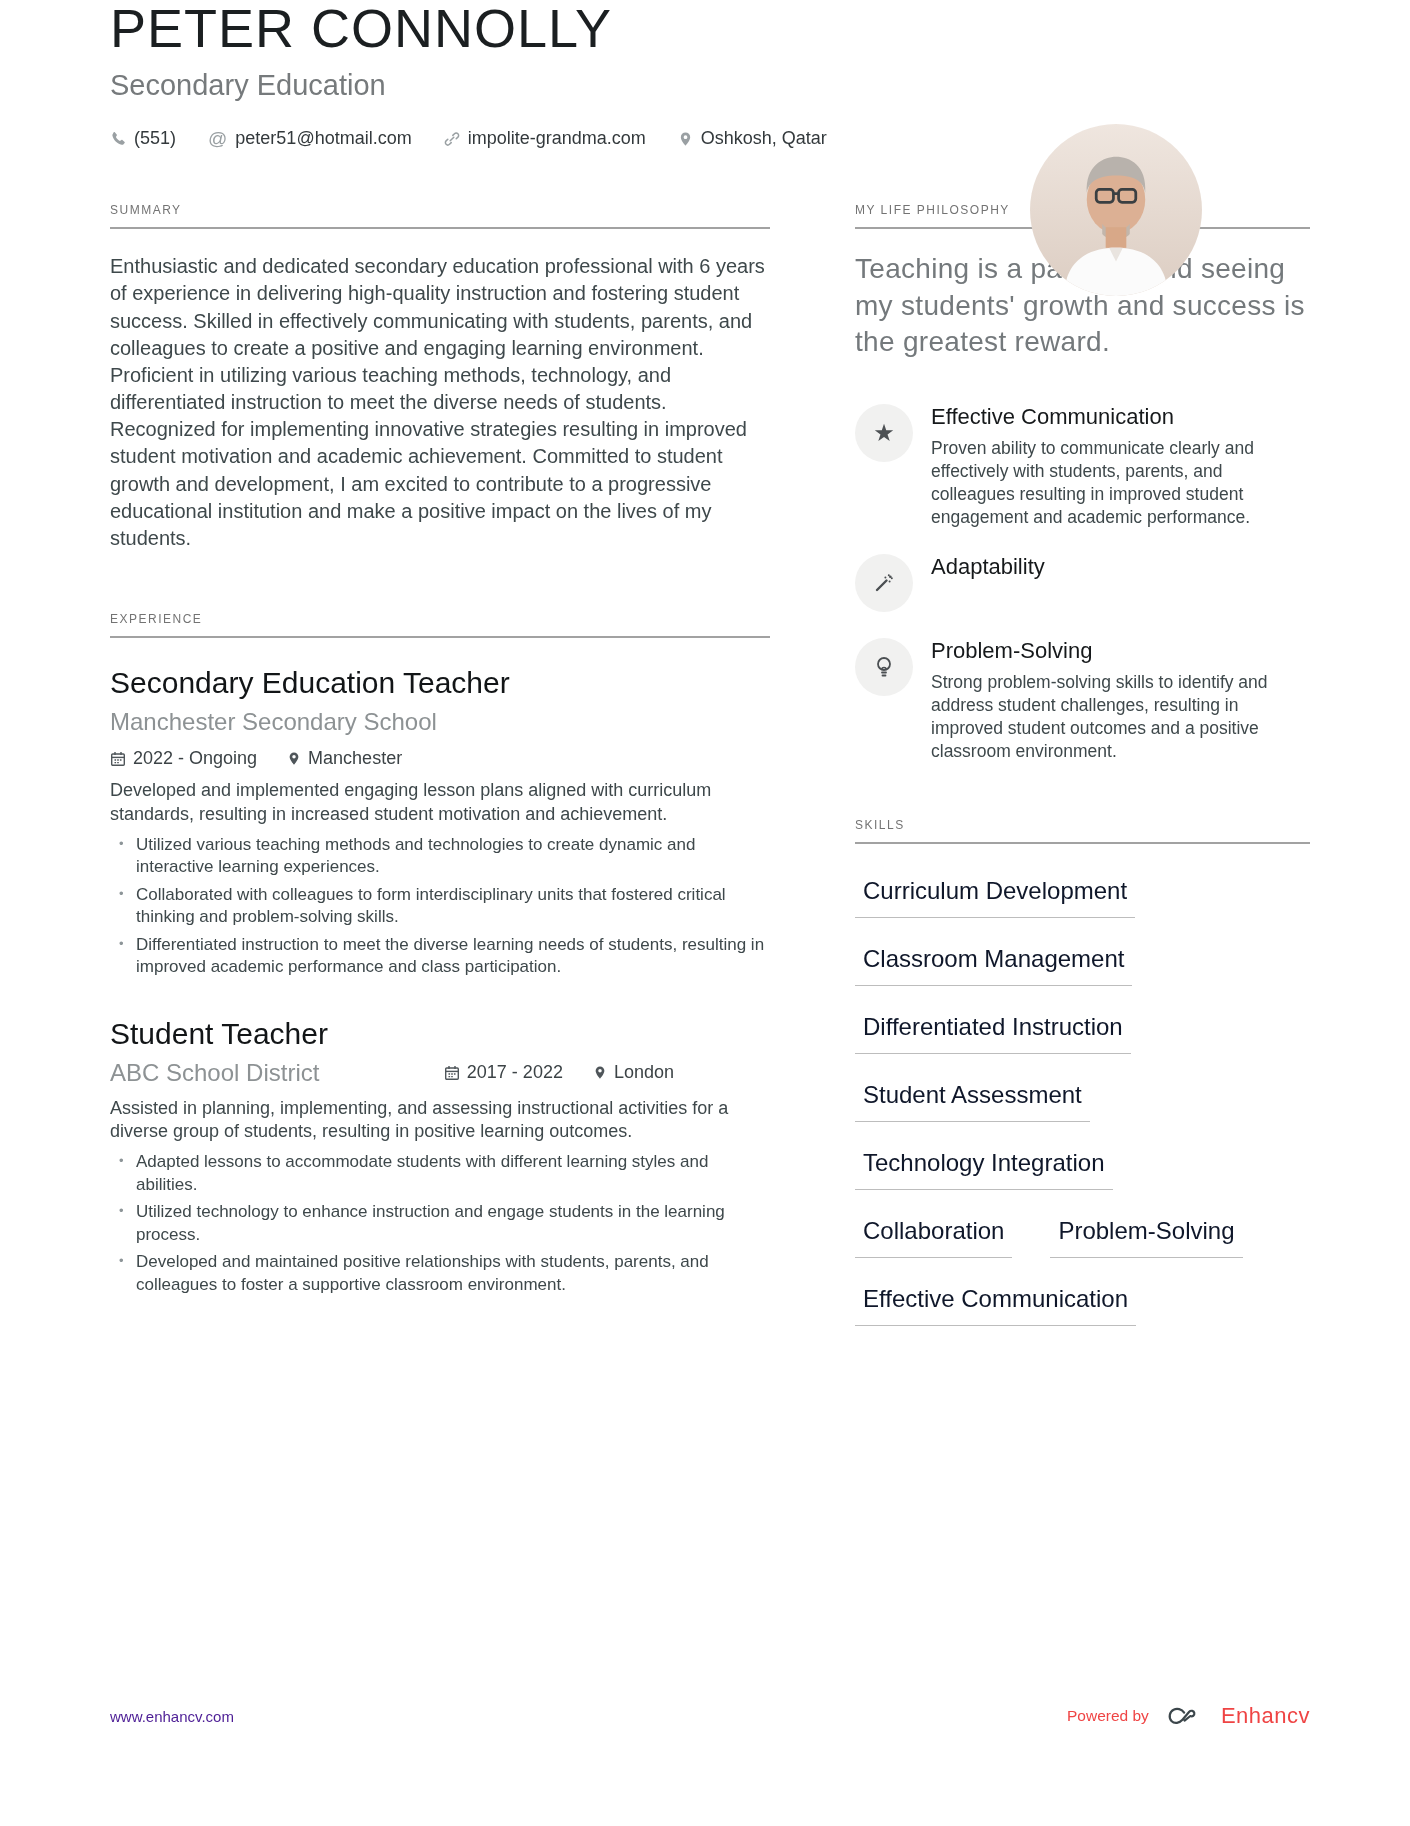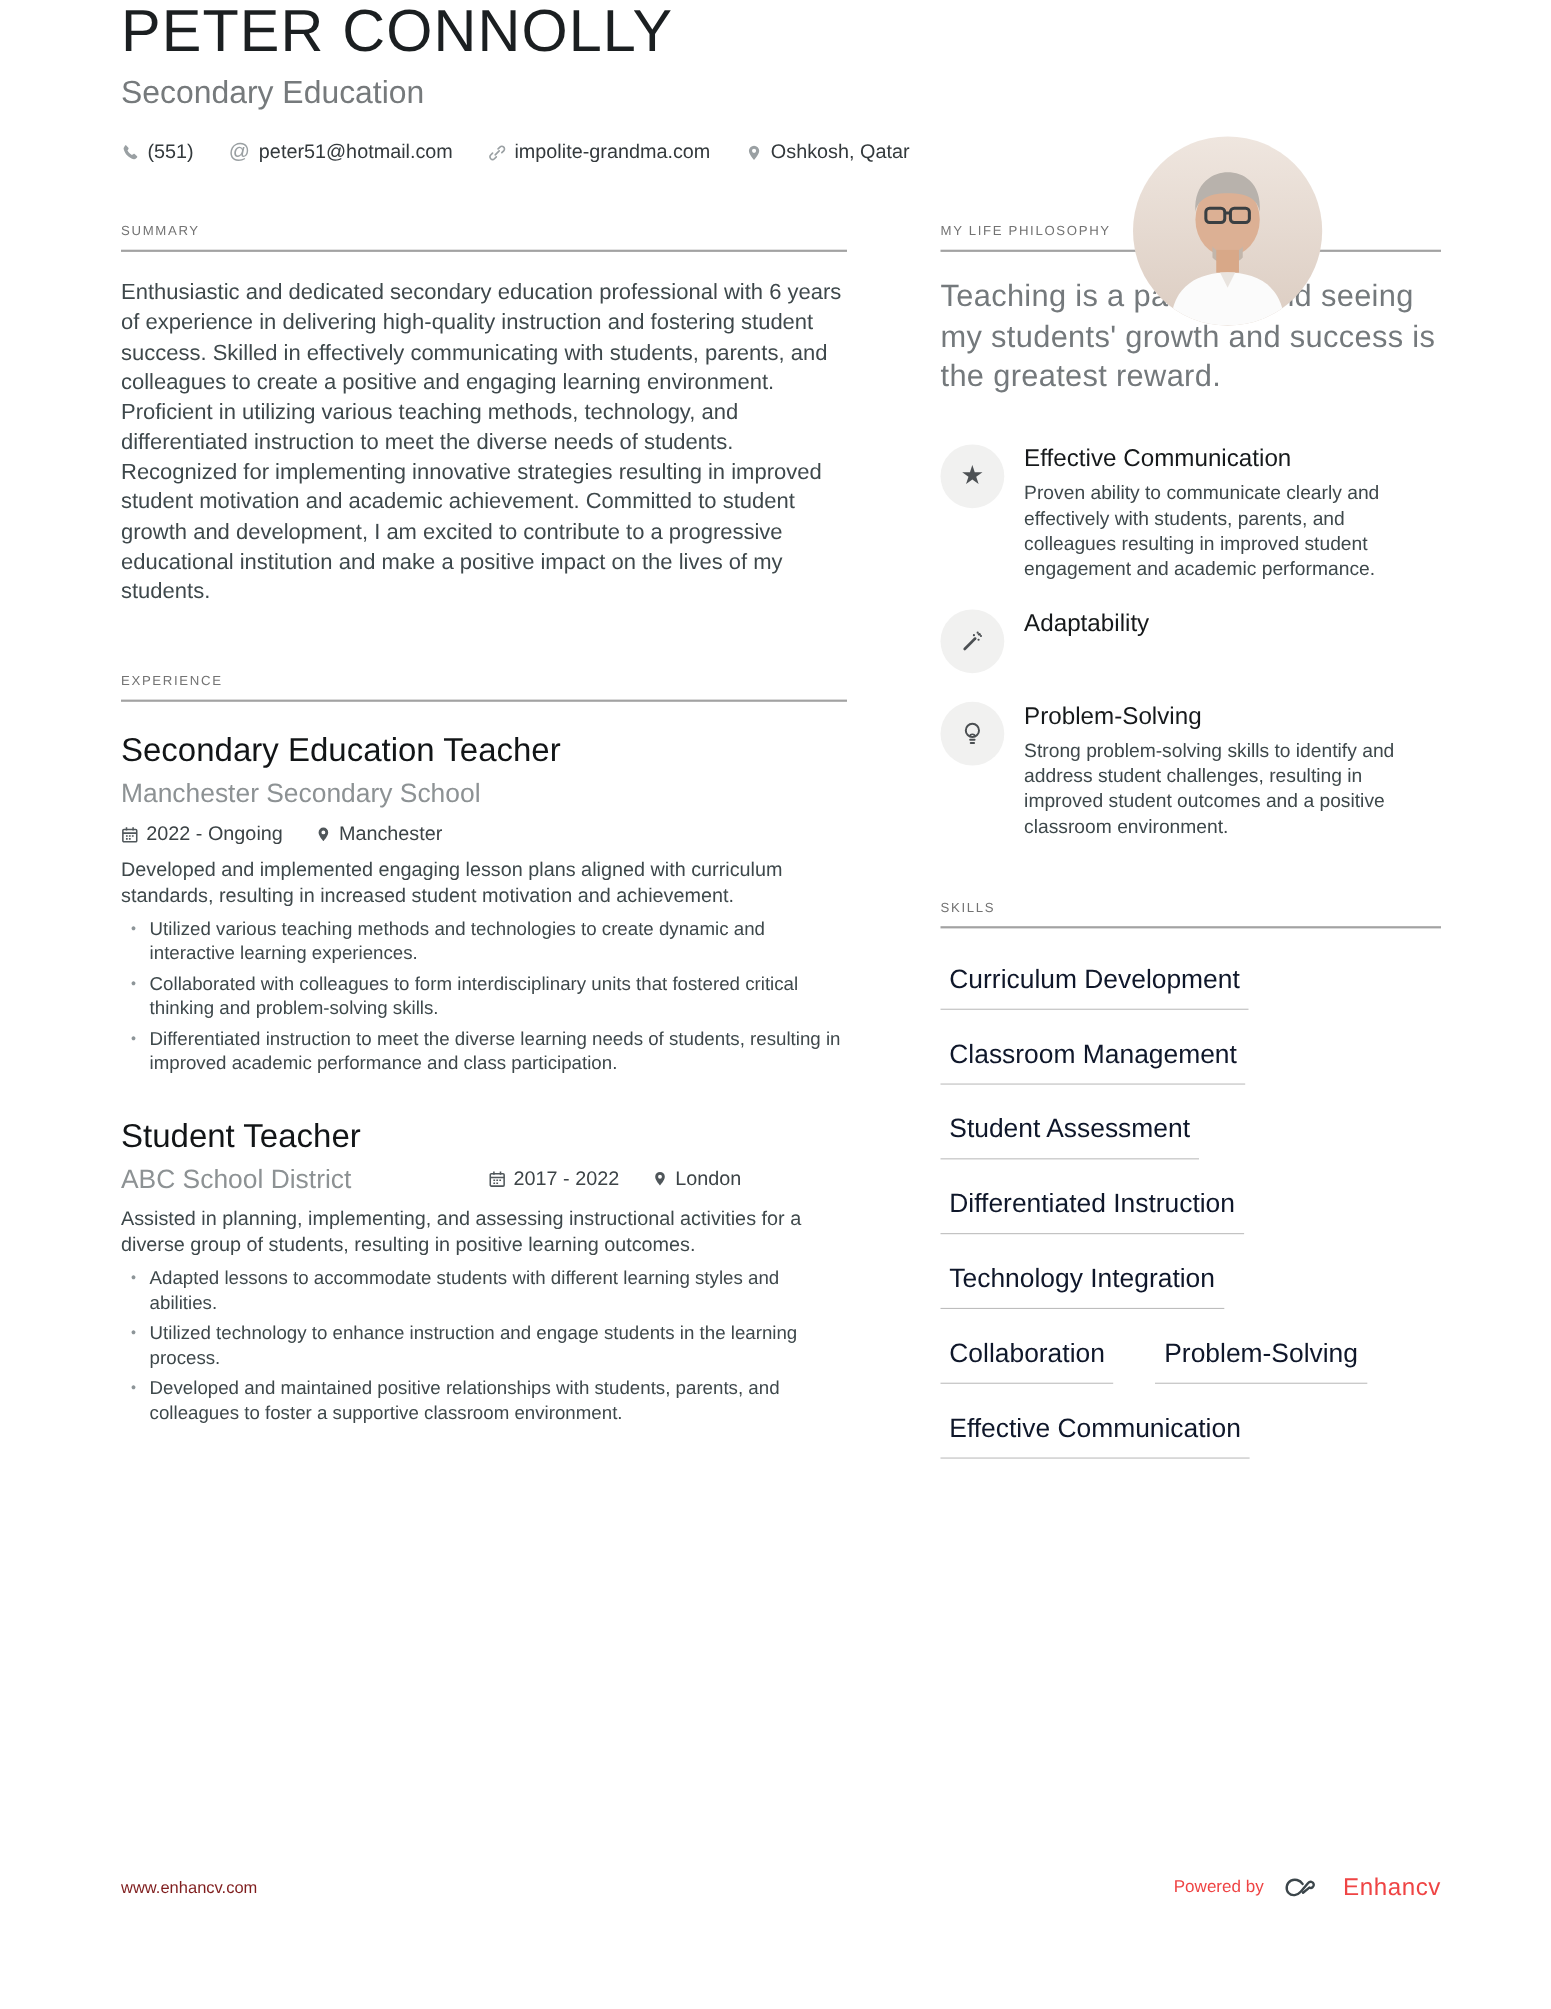--- a/index.html
+++ b/index.html
@@ -62,21 +62,21 @@
 
   .skills { margin-top:56px; }
   .skills-list { margin-top:6px; }
   .skill-row { display:flex; gap:38px; }
   .skill { display:inline-block; margin-top:27px; padding:0 8px 12px 8px;
            border-bottom:1px solid #bdbdbd; font-size:24px; color:#0f172a; }
 
   
   .footer { position:absolute; left:110px; right:100px; top:1703px;
             display:flex; align-items:center; justify-content:space-between; }
-  .footer-site { font-size:15px; color:#7f1d1d; }
+  .footer-site { font-size:15px; color:#4c1d95; }
   .powered { display:flex; align-items:center; gap:14px; color:#ef4444; }
   .powered-by { font-size:15.5px; }
   .brand-name { font-size:22px; letter-spacing:0.5px; }
   .brand-logo svg { display:block; }
 </style>
 </head>
 <body>
 
 <div class="page">
   <div class="content">
@@ -269,24 +269,24 @@
         <section class="skills">
           <div class="sec-heading">SKILLS</div>
           <div class="skills-list">
             <div class="skill-row">
                 <span class="skill">Curriculum Development</span>
               </div>
             <div class="skill-row">
                 <span class="skill">Classroom Management</span>
               </div>
             <div class="skill-row">
+                <span class="skill">Differentiated Instruction</span>
+              </div>
+            <div class="skill-row">
                 <span class="skill">Student Assessment</span>
-              </div>
-            <div class="skill-row">
-                <span class="skill">Differentiated Instruction</span>
               </div>
             <div class="skill-row">
                 <span class="skill">Technology Integration</span>
               </div>
             <div class="skill-row">
               <span class="skill">Collaboration</span>
               <span class="skill">Problem-Solving</span>
             </div>
             <div class="skill-row">
                 <span class="skill">Effective Communication</span>

